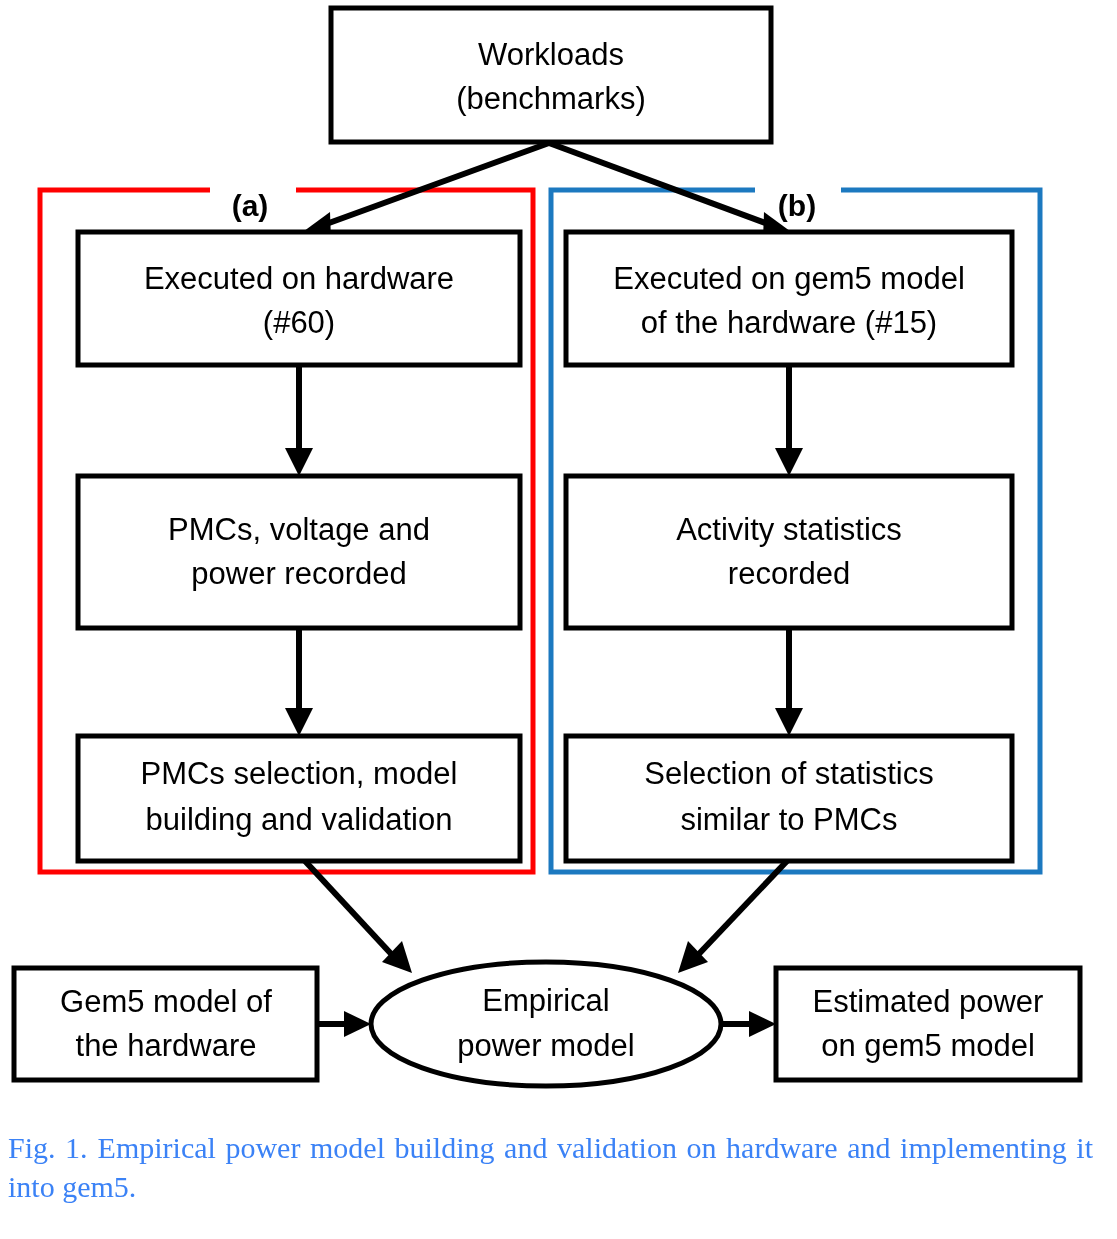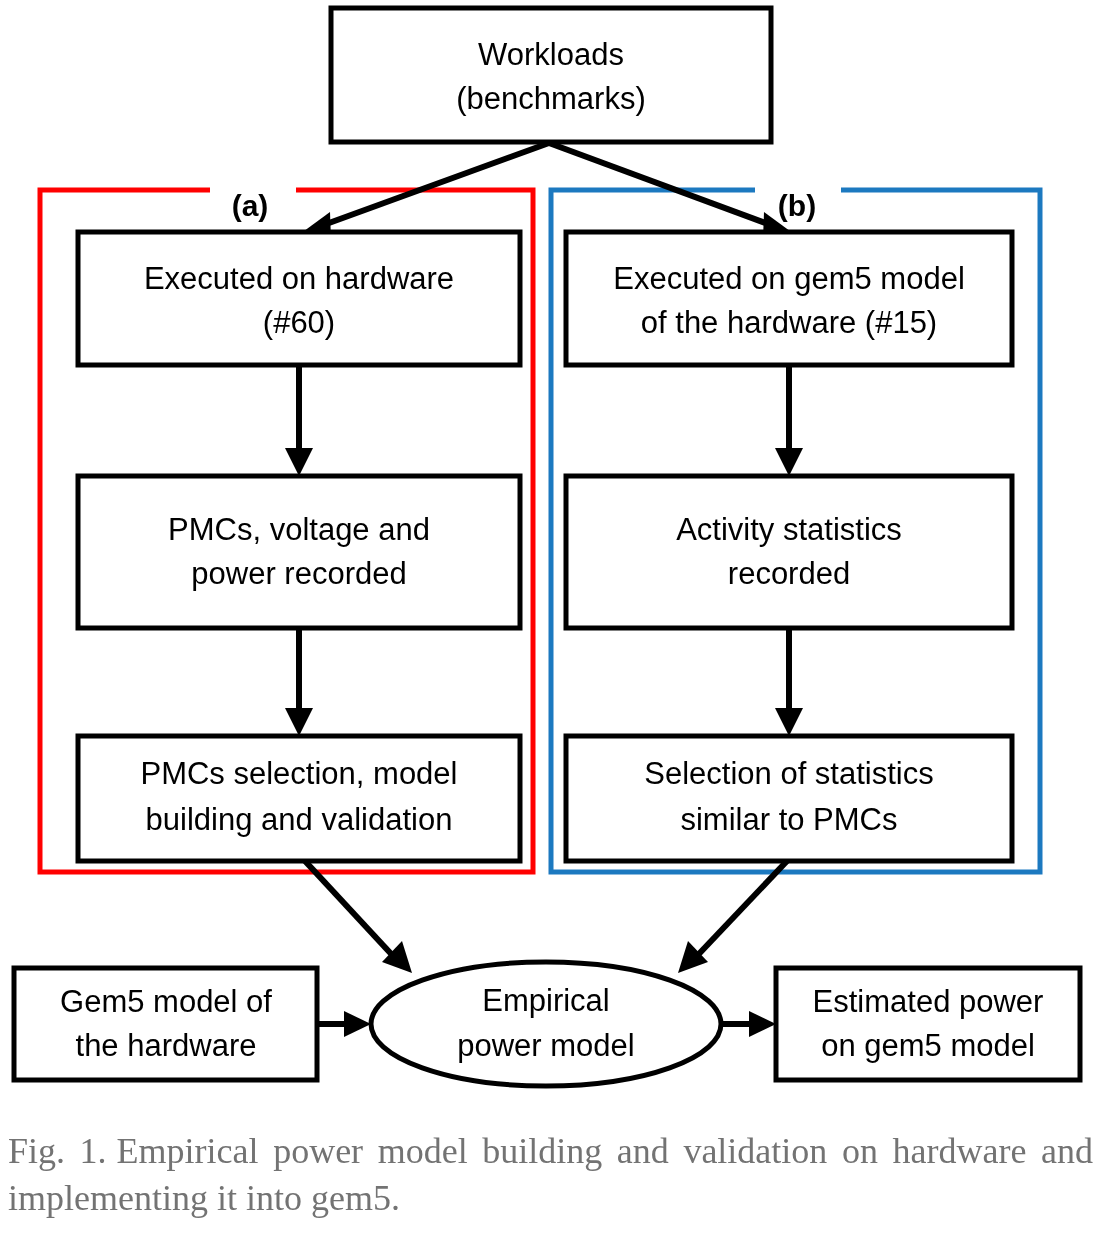--- a/index.html
+++ b/index.html
@@ -70,23 +70,23 @@
     fill: #000000;
     text-anchor: middle;
     dominant-baseline: middle;
   }
   #caption {
     position: absolute;
     left: 8px;
     top: 1128px;
     width: 1085px;
     font-family: "Liberation Serif", serif;
-    font-size: 36px;
+    font-size: 30px;
     line-height: 1.30;
-    color: #737373;
+    color: #3b82f6;
     text-align: justify;
     text-justify: inter-word;
   }
   #caption .cap-prefix {
     margin-right: 10px;
   }
 </style>
 </head>
 <body>
 

